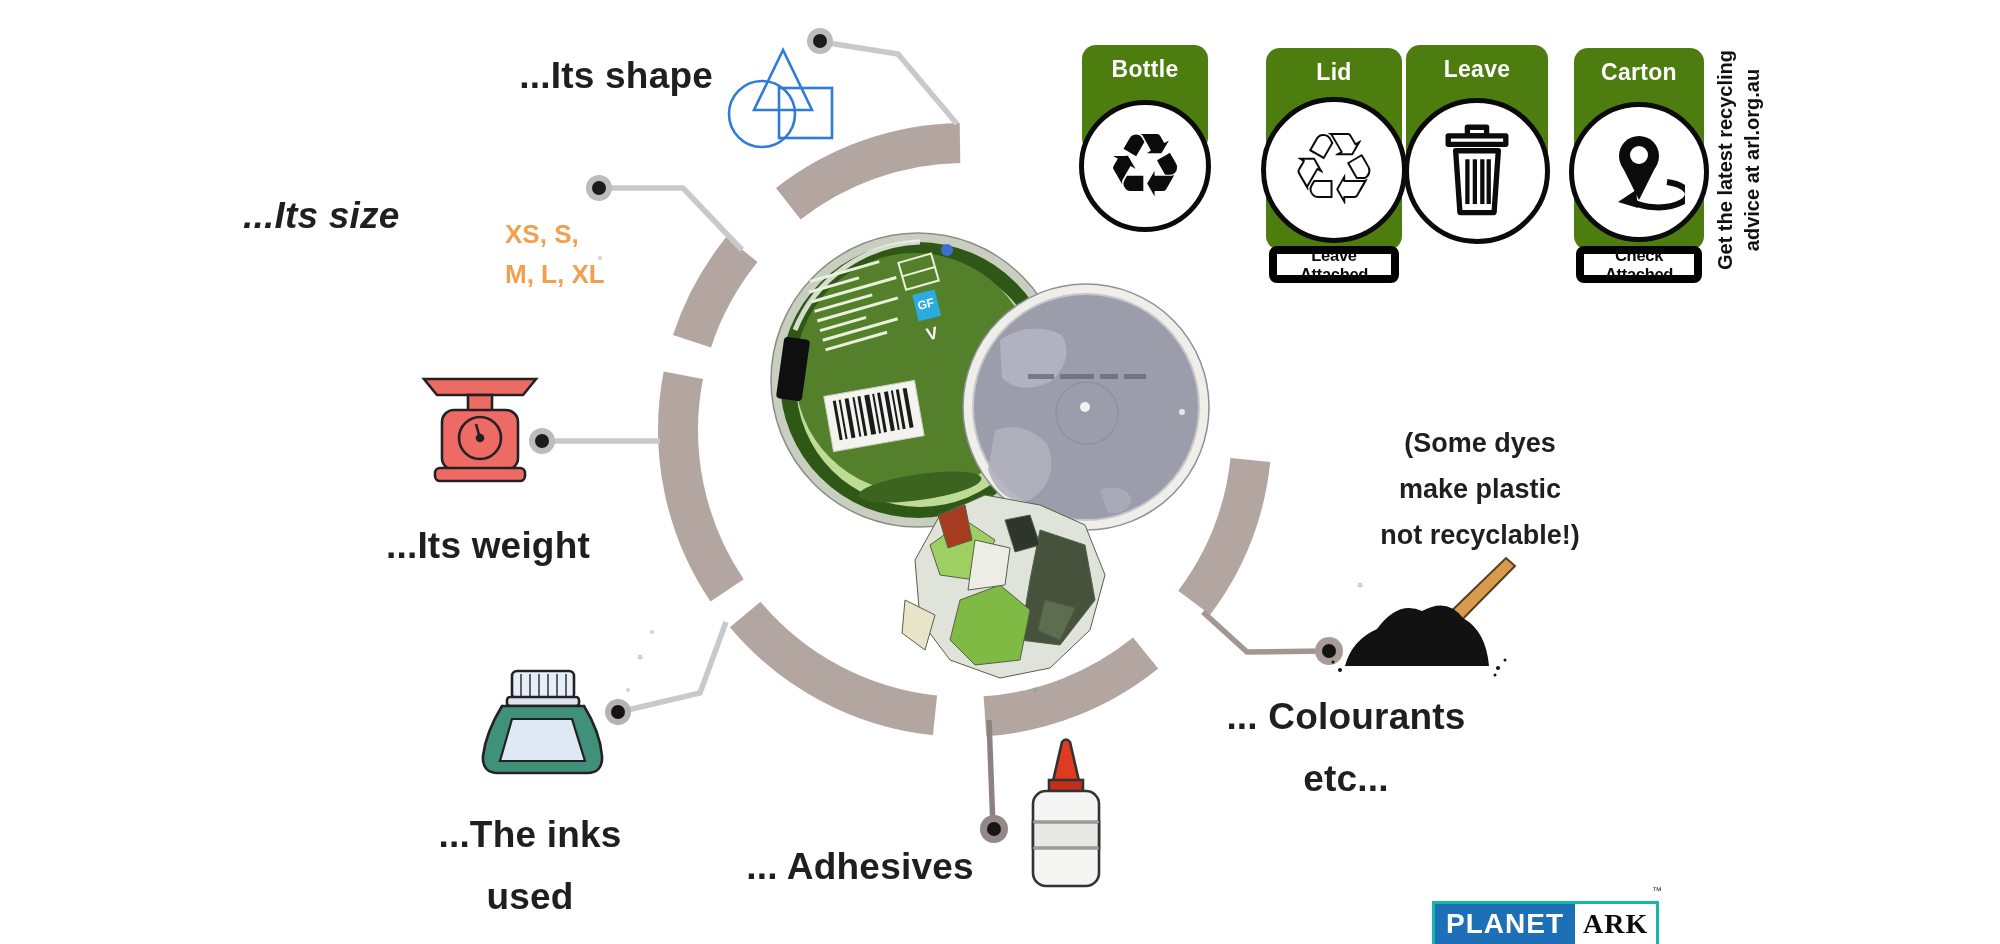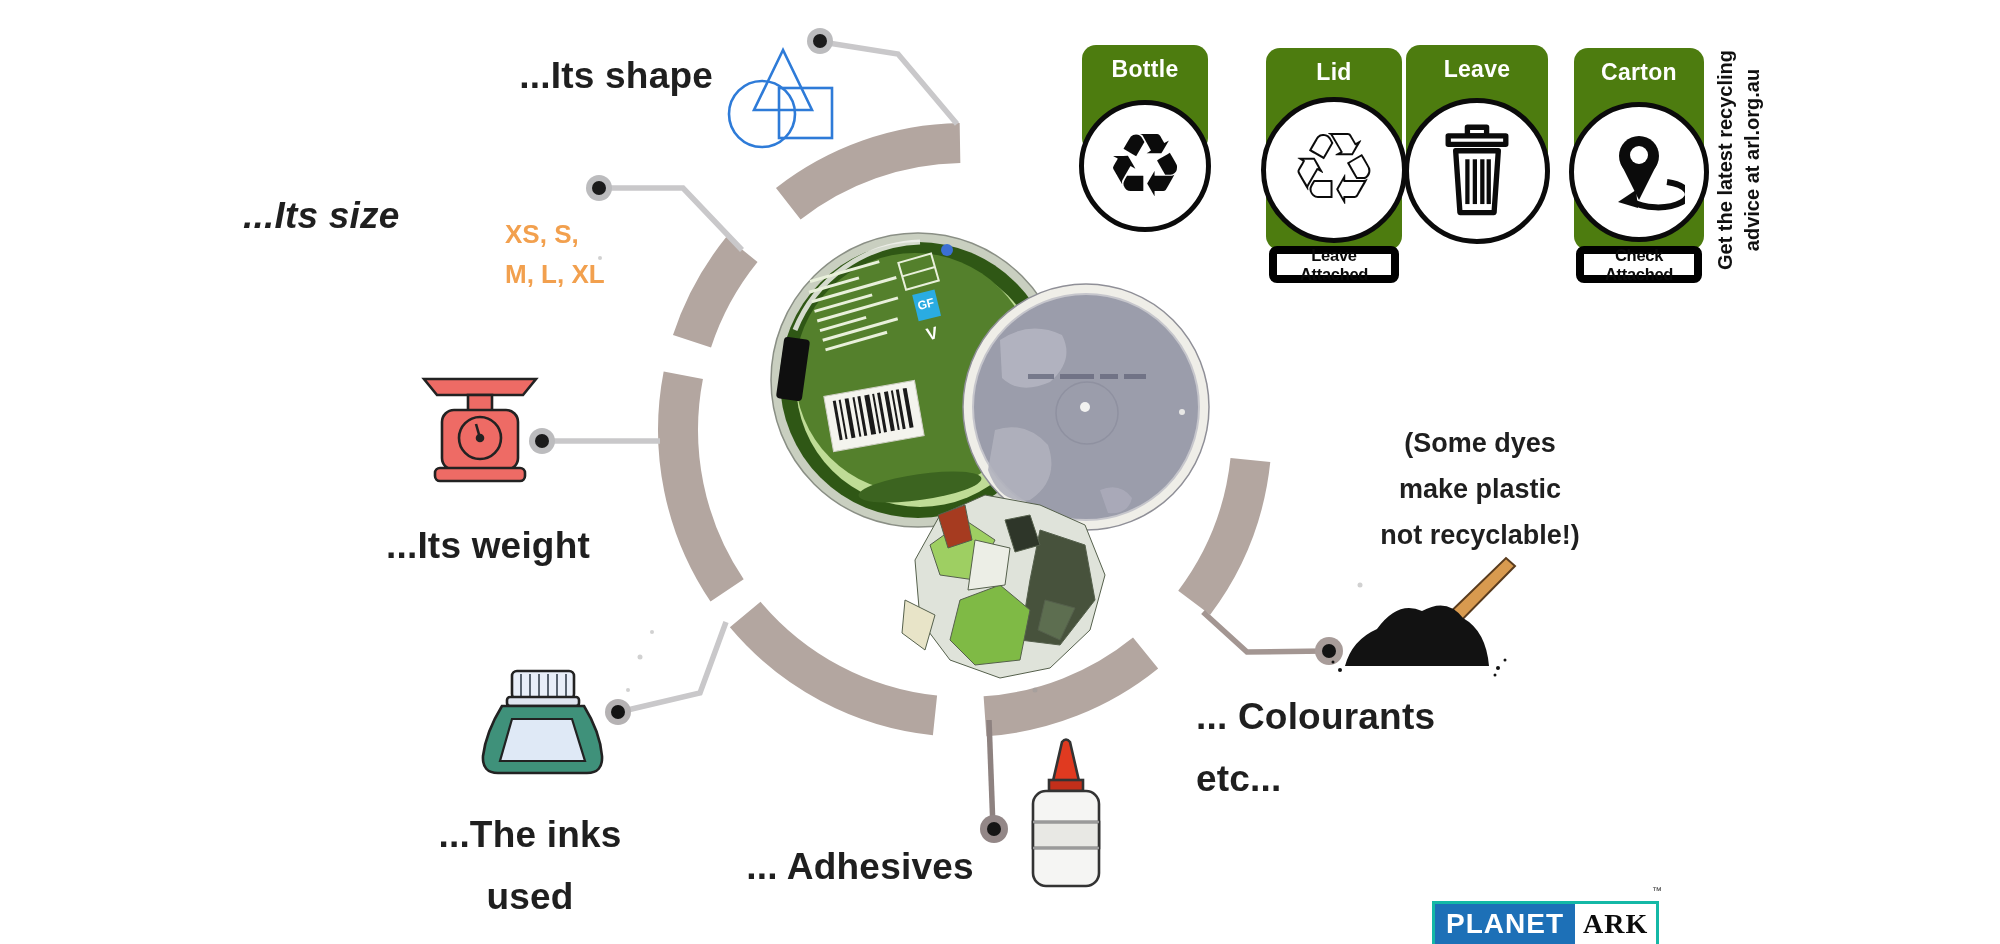--- a/index.html
+++ b/index.html
@@ -239,21 +239,21 @@
 
   <div class="txt t37" style="left:290px;top:524px;width:300px;text-align:right;">...Its weight</div>
 
   <div class="txt t37" style="left:405px;top:804px;width:250px;text-align:center;line-height:62px;">
     <span>...The inks</span><br>
     <span>used</span>
   </div>
 
   <div class="txt t37" style="left:710px;top:845px;width:300px;text-align:center;">... Adhesives</div>
 
-  <div class="txt t37" style="left:1196px;top:686px;width:300px;line-height:62px;">
+  <div class="txt t37" style="left:1196px;top:686px;width:300px;text-align:center;line-height:62px;">
     <span>... Colourants</span><br>
     <span>etc...</span>
   </div>
 
   <div class="txt dyes" style="left:1330px;top:420px;width:300px;text-align:center;">
     <span>(Some dyes</span><br>
     <span>make plastic</span><br>
     <span>not recyclable!)</span>
   </div>
 

